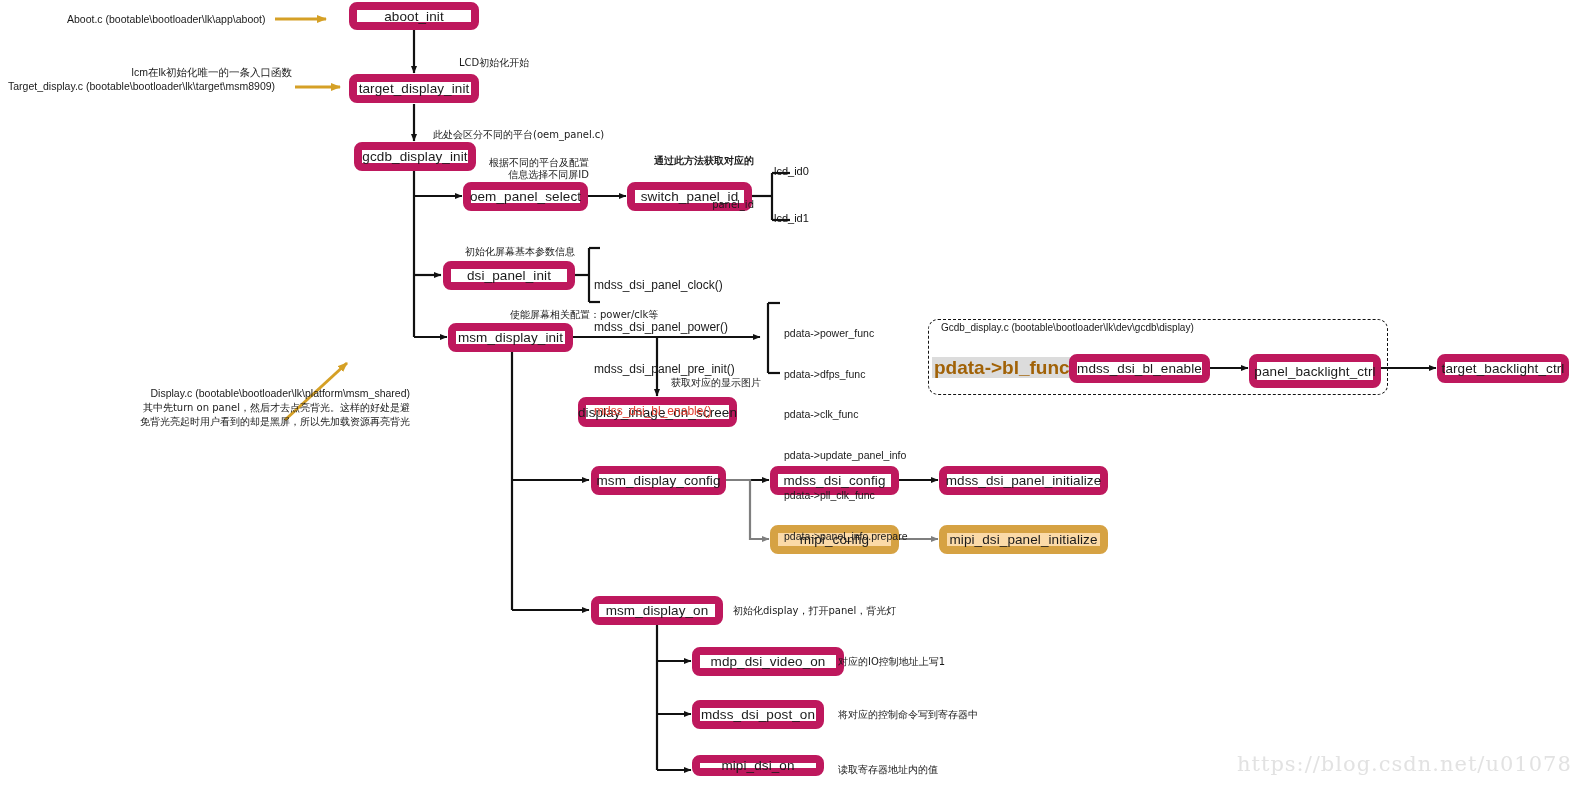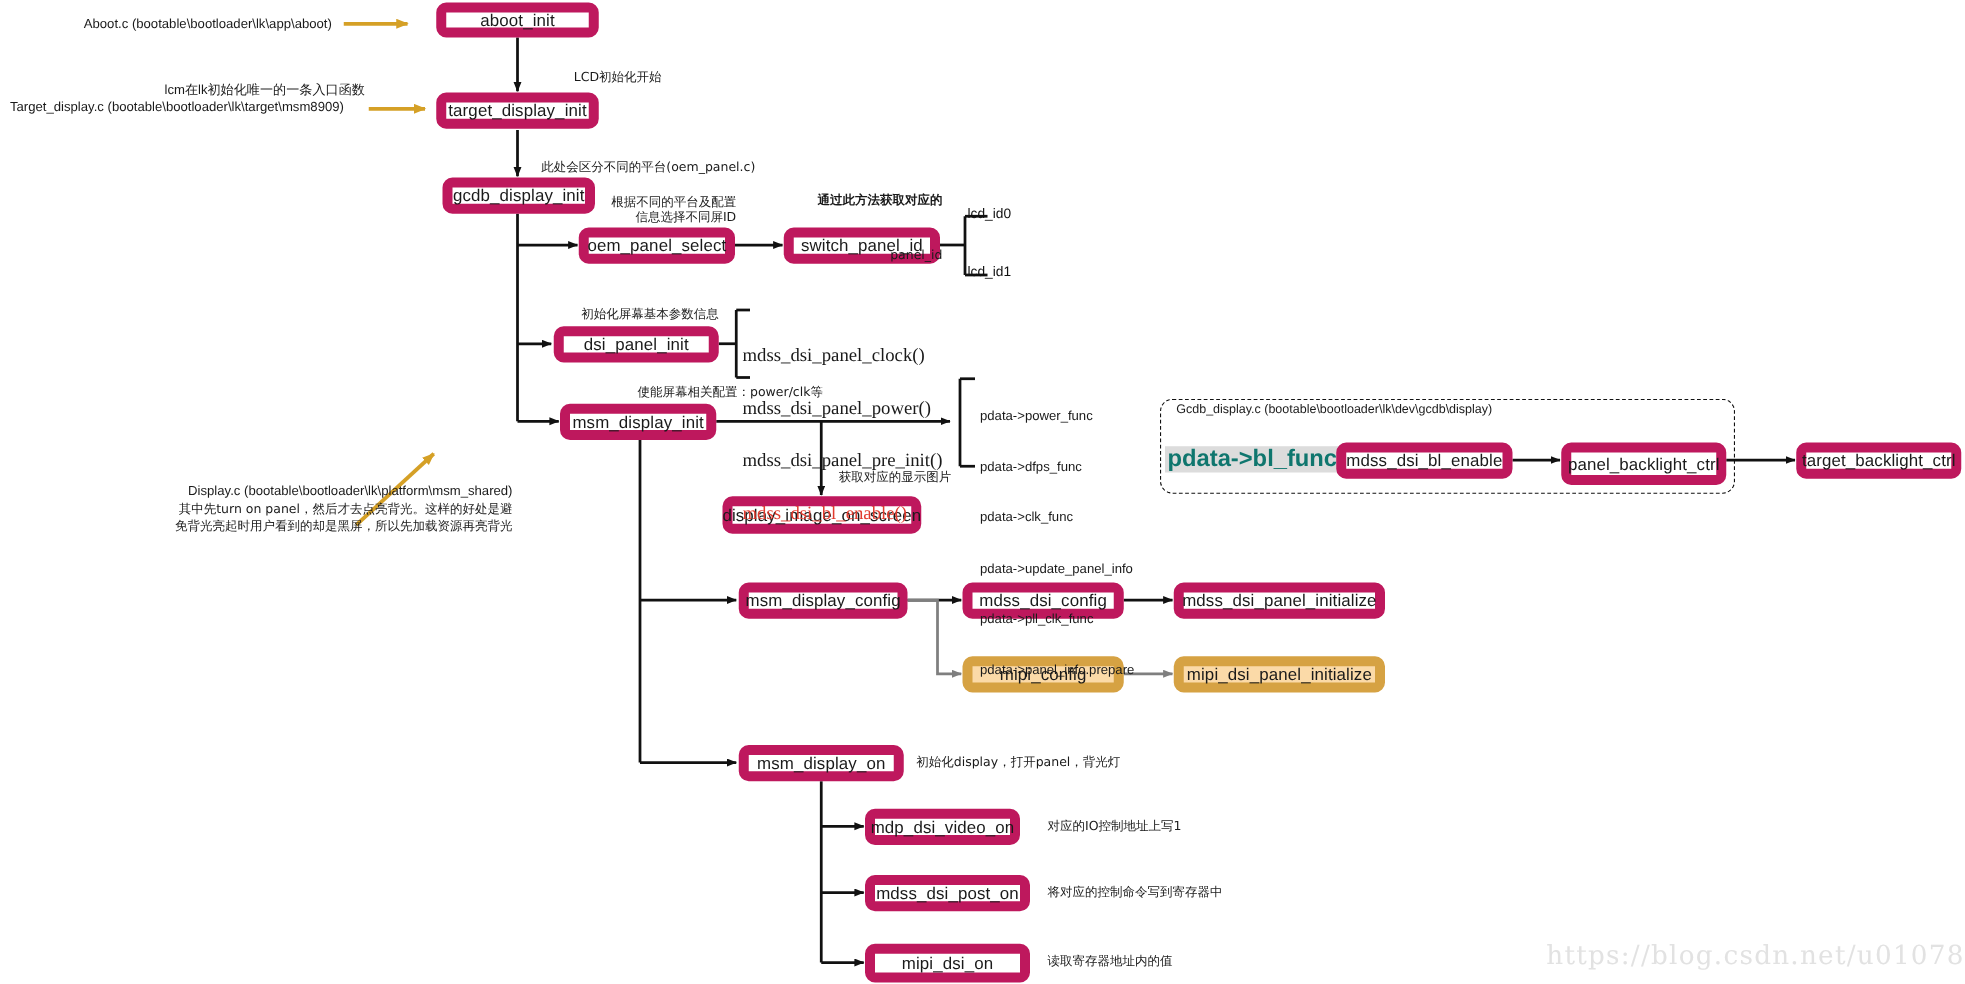--- a/index.html
+++ b/index.html
@@ -16,22 +16,22 @@
   .node.orange{background:#fbdaa8;border-color:#d6a243;}
 
   .label{
     position:absolute;font-size:10.5px;color:#1a1a1a;
     white-space:pre;line-height:13px;
   }
   .label.cn{font-family:"DejaVu Sans","Liberation Sans",sans-serif;font-size:10px;}
   .label.center{text-align:right;}
 
   .codelist{
-    position:absolute;font-size:15px;line-height:14px;color:#1a1a1a;
-    white-space:pre;font-family:Liberation Serif, serif;
+    position:absolute;font-size:12px;line-height:14px;color:#1a1a1a;
+    white-space:pre;font-family:Liberation Sans, sans-serif;
   }
   .codelist .red{color:#e23b2e;}
 
   .pdata{
     position:absolute;font-size:10.5px;line-height:13.5px;color:#1a1a1a;white-space:pre;
   }
 
   .plainlbl{
     position:absolute;font-size:11px;color:#111;white-space:nowrap;
   }
@@ -40,21 +40,21 @@
 
   .dashbox{
     position:absolute;box-sizing:border-box;
     border:1.5px dashed #111;border-radius:10px;background:transparent;
   }
   .dashtitle{
     position:absolute;font-size:10px;color:#1a1a1a;white-space:nowrap;background:#fff;padding:0 3px;
   }
 
   .bigbl{
-    position:absolute;font-size:19px;font-weight:bold;color:#0f766e;white-space:nowrap;
+    position:absolute;font-size:19px;font-weight:bold;color:#a16207;white-space:nowrap;
   }
 
   svg.wires{position:absolute;left:0;top:0;width:1572px;height:787px;pointer-events:none;}
 
   .watermark{
     position:absolute;font-family:"DejaVu Serif","Liberation Serif",serif;
     font-size:21px;color:#e2e2e2;letter-spacing:1px;white-space:nowrap;
   }
 </style>
 </head>
@@ -159,25 +159,25 @@
   <div class="node" style="left:770px;top:466px;width:129px;height:29px;">mdss_dsi_config</div>
 
   <div class="node" style="left:939px;top:466px;width:169px;height:29px;">mdss_dsi_panel_initialize</div>
 
   <div class="node orange" style="left:770px;top:525px;width:129px;height:29px;">mipi_config</div>
 
   <div class="node orange" style="left:939px;top:525px;width:169px;height:29px;">mipi_dsi_panel_initialize</div>
 
   <div class="node" style="left:591px;top:596px;width:132px;height:29px;">msm_display_on</div>
 
-  <div class="node" style="left:692px;top:647px;width:124px;height:29px;">mdp_dsi_video_on</div>
+  <div class="node" style="left:692px;top:647px;width:152px;height:29px;">mdp_dsi_video_on</div>
 
   <div class="node" style="left:692px;top:700px;width:132px;height:29px;">mdss_dsi_post_on</div>
 
-  <div class="node" style="left:692px;top:755px;width:132px;height:31px;">mipi_dsi_on</div>
+  <div class="node" style="left:692px;top:755px;width:132px;height:21px;">mipi_dsi_on</div>
 
   <div class="dashbox" style="left:928px;top:319px;width:460px;height:76px;"></div>
   <div class="dashtitle" style="left:938px;top:322px;">Gcdb_display.c (bootable\bootloader\lk\dev\gcdb\display)</div>
 
   <div class="bigbl" style="left:932px;top:357px;">
     <span class="hl">pdata-&gt;bl_func</span>
   </div>
 
   <div class="node" style="left:1069px;top:354px;width:141px;height:29px;">mdss_dsi_bl_enable</div>
 

